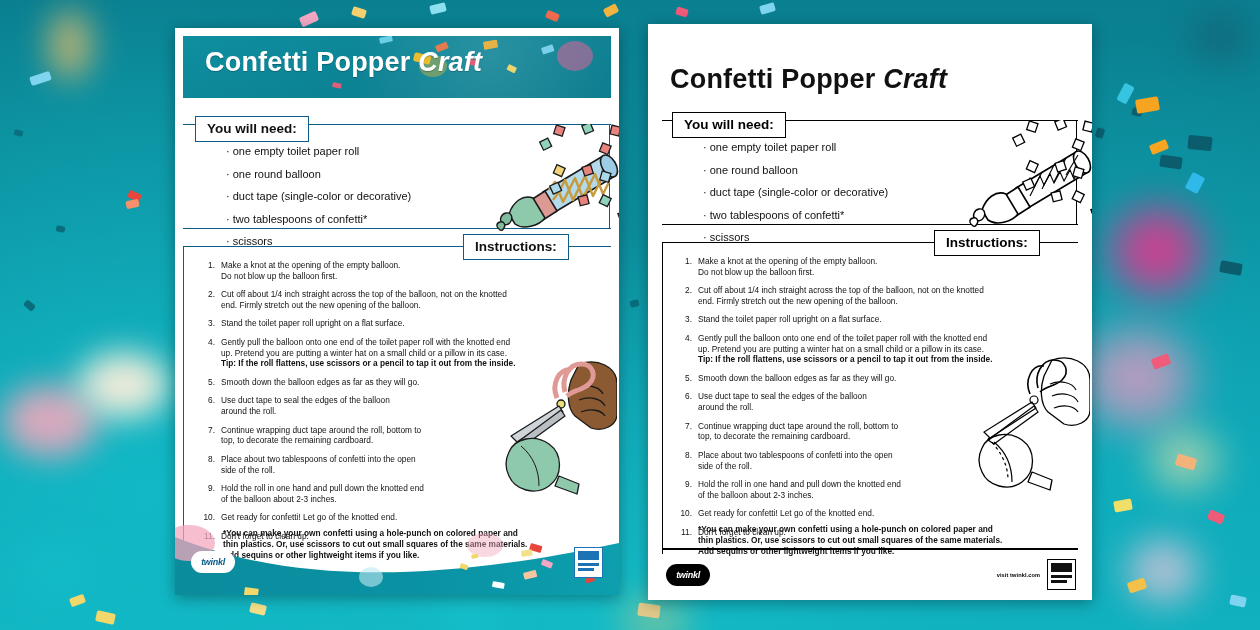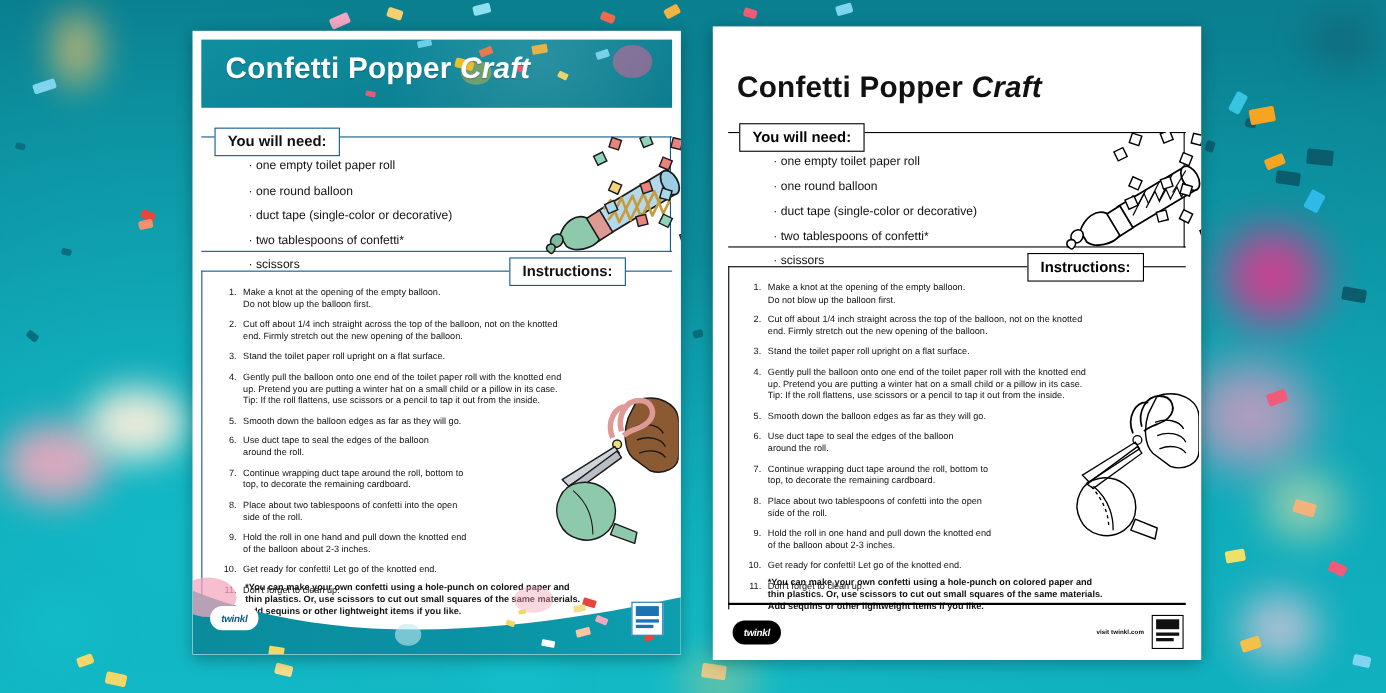--- a/index.html
+++ b/index.html
@@ -67,21 +67,21 @@
 
   
   .needs{position:absolute;font-size:11px;line-height:1.05;color:#111;margin-left:21px;}
   .needs div{margin-bottom:11px;white-space:nowrap;}
 
   
   .steps{position:absolute;font-size:8.3px;color:#111;line-height:1.28;}
   .step{display:flex;margin-bottom:8px;}
   .step .num{width:18px;text-align:right;padding-right:6px;flex:0 0 18px;font-weight:500;}
   .step .txt{flex:1;}
-  .step .tip{font-weight:normal;}
+  .step .tip{font-weight:bold;}
   .footnote{position:absolute;font-size:8.3px;font-weight:bold;line-height:1.32;color:#111;}
 
   
   .wave{
     position:absolute;left:0;right:0;bottom:0;height:74px;overflow:hidden;
   }
   .logo-cloud{
     position:absolute;width:44px;height:22px;border-radius:11px;
     display:flex;align-items:center;justify-content:center;
     font-size:9px;font-weight:bold;font-style:italic;letter-spacing:-.3px;

